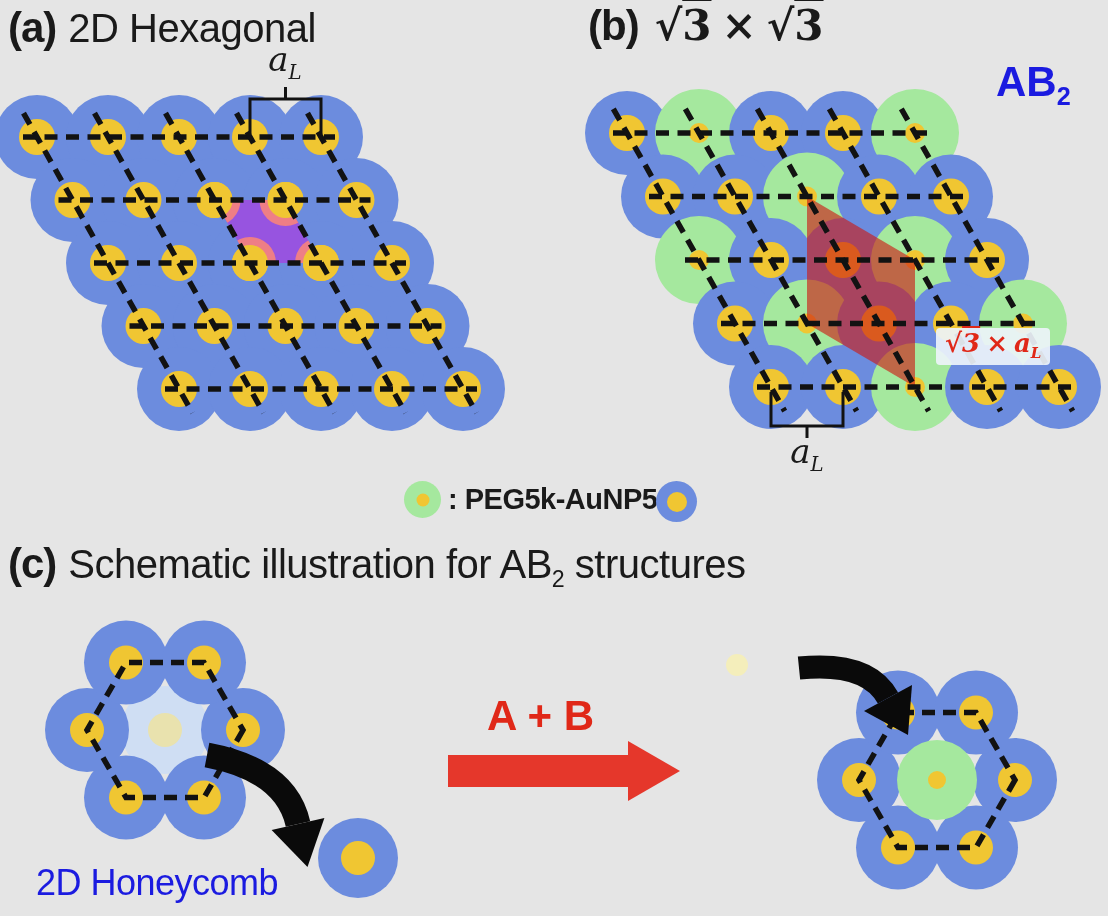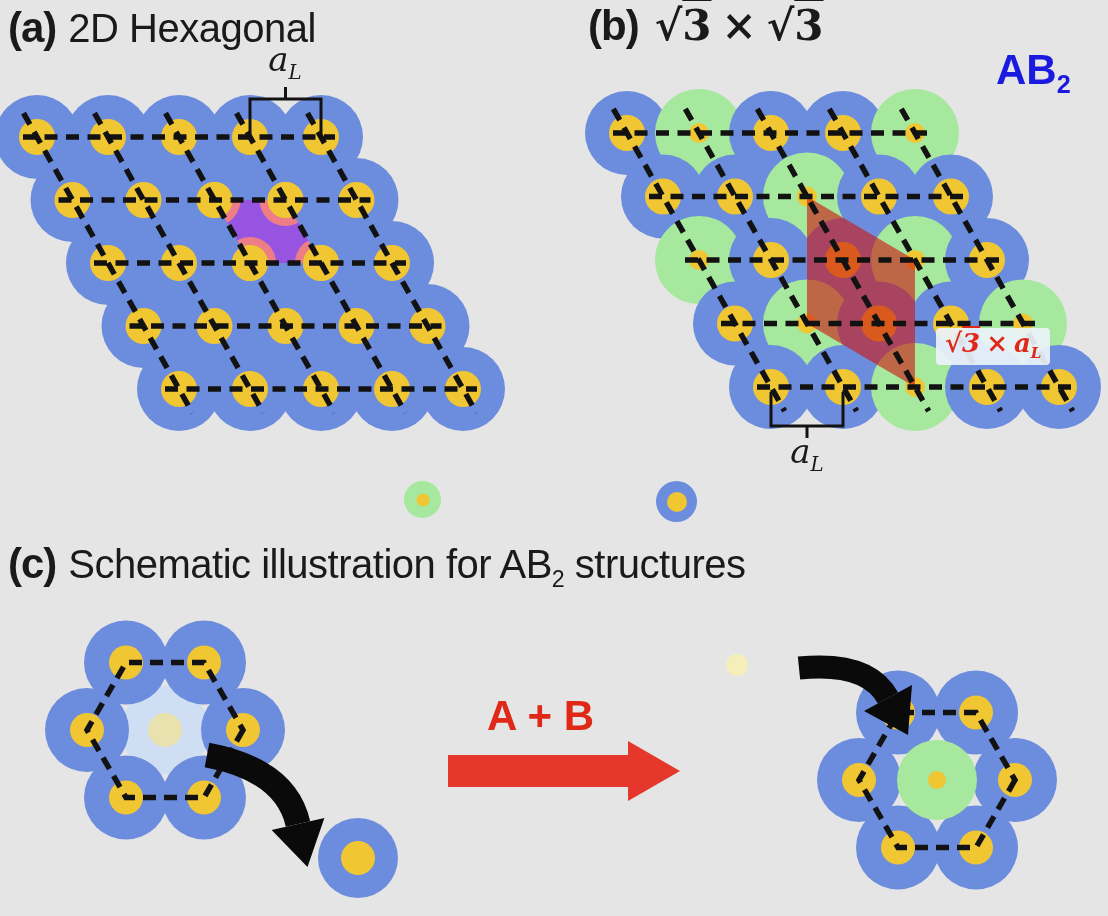--- a/index.html
+++ b/index.html
@@ -8,21 +8,21 @@
   #canvas{position:absolute;left:0;top:0;}
   .label{position:absolute;white-space:nowrap;line-height:1.05;}
   .pletter{font-weight:bold;font-size:42px;letter-spacing:-1px;}
   .ptitle{font-size:40px;margin-left:12px;letter-spacing:-0.5px;}
   .ptitle sub,.al sub,#cell-b-label sub{font-size:58%;}
   #title-a{left:8px;top:6px;}
   #title-b{left:588px;top:4px;}
   #title-b .math{font-family:"DejaVu Serif",serif;font-size:42px;margin-left:16px;letter-spacing:0;font-weight:bold;}
   .ovl{text-decoration:overline;}
   .times{margin:0 10px;}
-  #ab2{left:996px;top:48px;font-weight:bold;font-size:42px;color:var(--blue-text,#1b1be0);}
+  #ab2{left:996px;top:60px;font-weight:bold;font-size:42px;color:var(--blue-text,#1b1be0);}
   #ab2 sub{font-size:60%;}
   .al{font-family:"DejaVu Serif",serif;font-style:italic;font-size:34px;}
   #al-a{left:285px;top:42px;transform:translateX(-50%);}
   #al-b{left:807px;top:434px;transform:translateX(-50%);}
   #cell-b-label{left:936px;top:304px;font-family:"DejaVu Serif",serif;font-weight:bold;
     font-style:italic;font-size:26px;color:var(--red-text,#e02818);
     background:var(--label-bg,rgba(237,243,250,0.92));padding:2px 9px 3px;border-radius:4px;margin-top:24px;}
   #cell-b-label .times{margin:0 6px;font-style:normal;}
   .legend-item{position:absolute;display:flex;align-items:center;font-weight:bold;font-size:29px;letter-spacing:-0.5px;}
   #legend-1{left:404px;top:481px;}
@@ -247,25 +247,27 @@
   </div>
 
   <div class="label al" id="al-b">
     <span>a</span><sub>L</sub>
   </div>
 
   <div class="legend-item" id="legend-1">
     <span class="swatch" id="sw1" style="width: 37px; height: 37px; background: rgb(165, 232, 158);">
         <span class="score" id="sw1c" style="width: 13px; height: 13px; background: rgb(240, 198, 50);"></span>
       </span>
+    <span class="legend-text">: PEG5k-AuNP5</span>
   </div>
   <div class="legend-item" id="legend-2">
     <span class="swatch" id="sw2" style="width: 41px; height: 41px; background: rgb(108, 140, 222);">
         <span class="score" id="sw2c" style="width: 20px; height: 20px; background: rgb(240, 198, 50);"></span>
       </span>
   </div>
 
   <div class="label" id="title-c">
     <span class="pletter">(c)</span><span class="ptitle"><span>Schematic illustration for AB</span><sub>2</sub><span> structures</span></span>
   </div>
 
+  <div class="label" id="honeycomb">2D Honeycomb</div>
   <div class="label" id="reaction">A + B</div>
 </div>
 
 </body></html>

